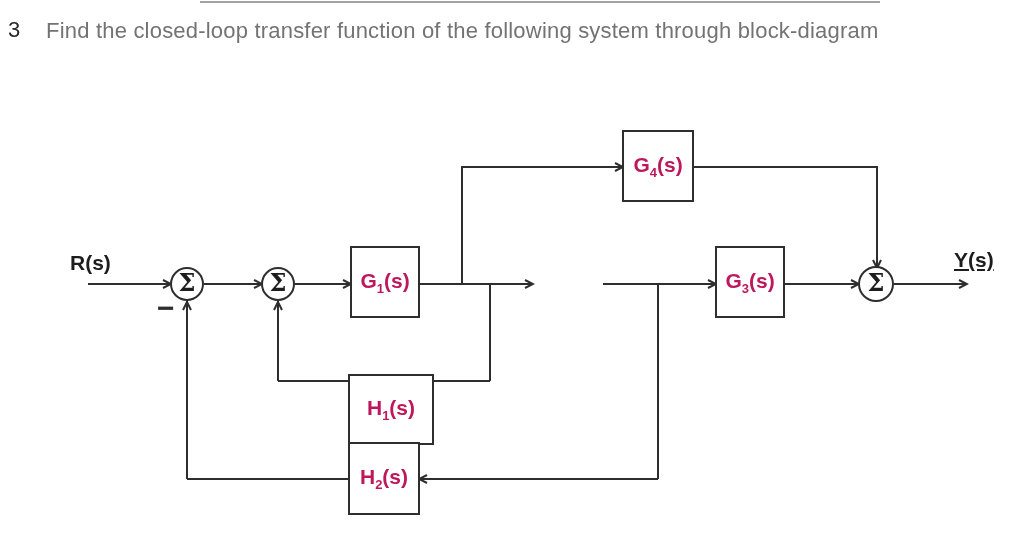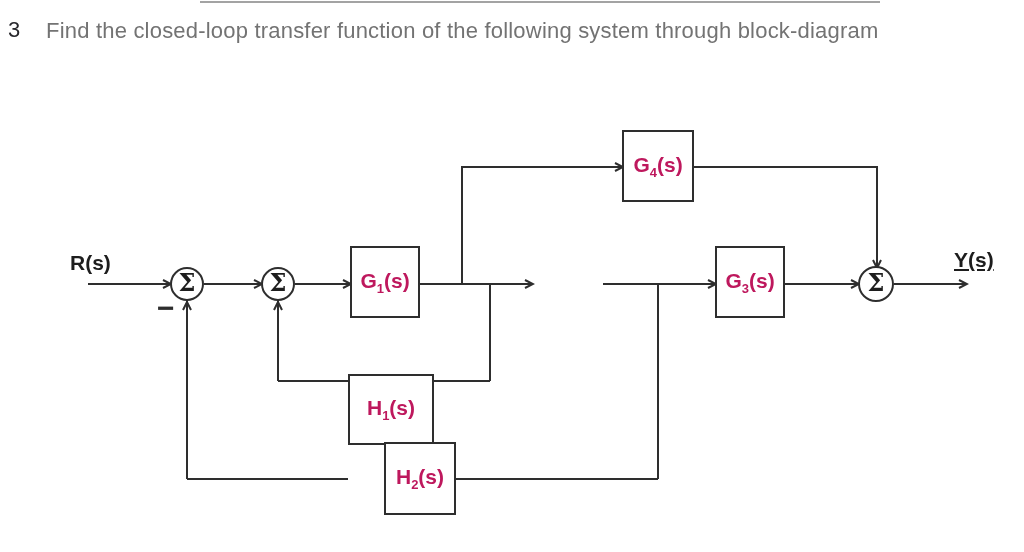--- a/index.html
+++ b/index.html
@@ -143,21 +143,21 @@
   </div>
   <div class="box" style="left:715px;top:246px;width:70px;height:72px;">
     <span class="lbl"><span>G</span><span class="sub">3</span><span>(s)</span></span>
   </div>
   <div class="box" style="left:622px;top:130px;width:72px;height:72px;">
     <span class="lbl"><span>G</span><span class="sub">4</span><span>(s)</span></span>
   </div>
   <div class="box" style="left:348px;top:362px;width:86px;height:71px;margin-top:12px;">
     <span class="lbl"><span>H</span><span class="sub">1</span><span>(s)</span></span>
   </div>
-  <div class="box" style="left:348px;top:442px;width:72px;height:73px;margin-left:36px;">
+  <div class="box" style="left:348px;top:442px;width:72px;height:73px;">
     <span class="lbl"><span>H</span><span class="sub">2</span><span>(s)</span></span>
   </div>
 
   <div class="sig-label" style="left:70px;top:251px;">R(s)</div>
   <div class="sig-label" style="left:954px;top:248px;text-decoration:underline;">Y(s)</div>
   <div class="minus" style="left:157px;top:295px;">−</div>
 
 </div>
 
 </body></html>

